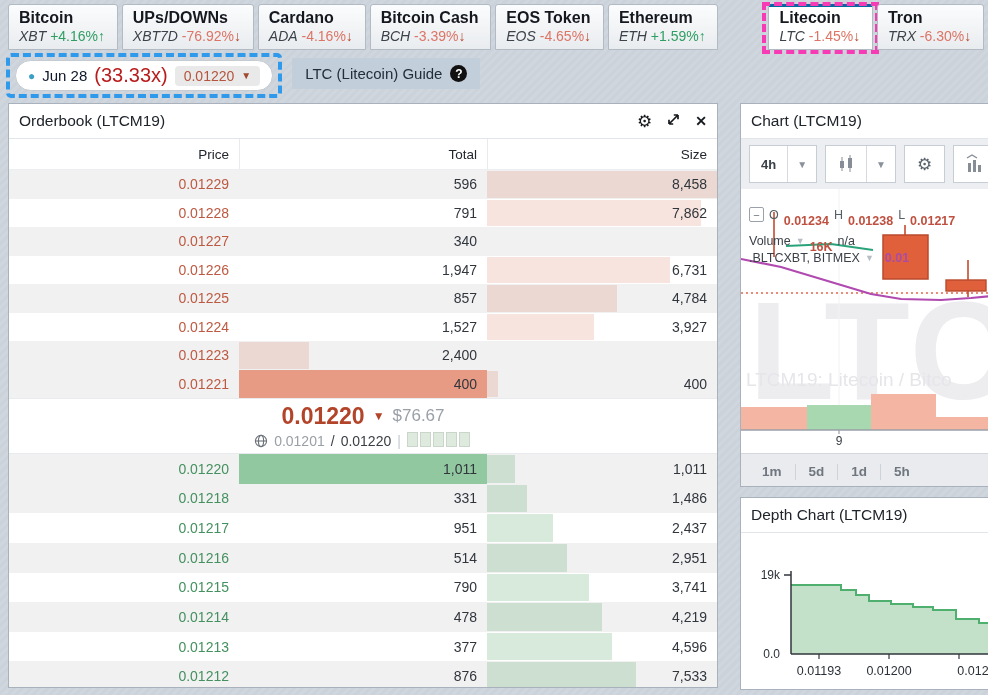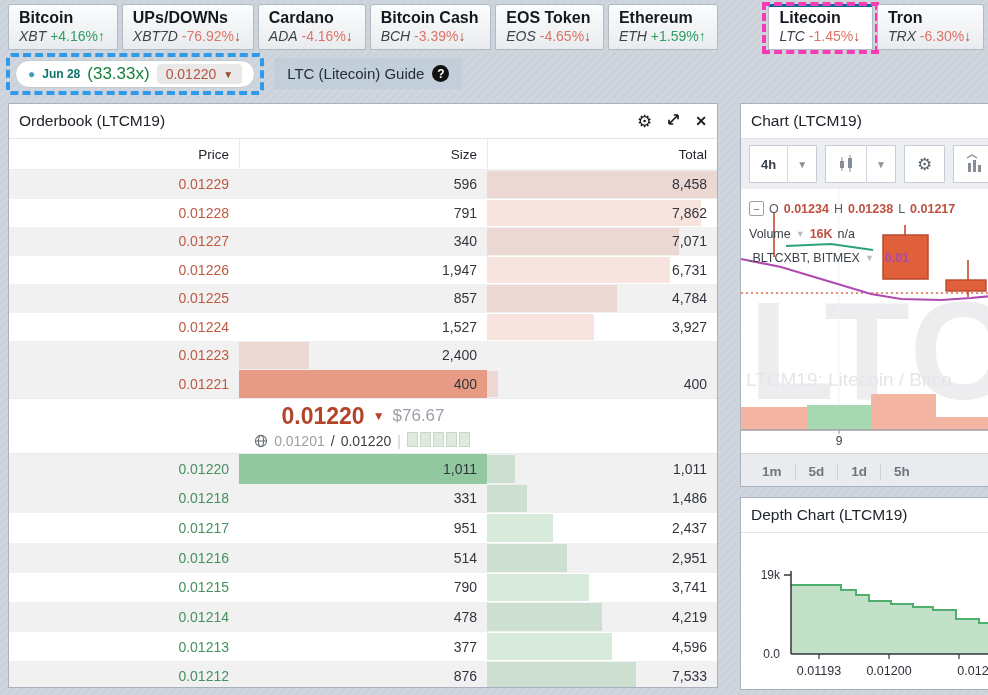--- a/index.html
+++ b/index.html
@@ -21,22 +21,22 @@
   .pct-down{color:#dd7465;}
   .arr-up{color:#2f9e62;font-weight:bold;}
   .arr-down{color:#b5492f;font-weight:bold;}
   .annotation-pink{position:absolute;inset:-5px -7px;border:4px dashed #f73bb4;pointer-events:none;}
   
   .contract-row{position:absolute;top:53px;left:6px;display:flex;align-items:flex-start;gap:10px;}
   .annotation-blue{border:4px dashed #2f99ec;border-radius:5px;padding:3px 5px;background:transparent;}
   .contract-pill{background:#fff;border:1px solid #c6cbd2;border-radius:16px;padding:3px 12px;
                  display:flex;gap:7px;align-items:center;}
   .pill-dot{color:#3aa0c6;font-size:12px;}
-  .pill-expiry{font-weight:bold;color:#0f766e;font-size:12px;}
-  .pill-lev{color:#15803d;font-size:17px;}
+  .pill-expiry{font-weight:normal;color:#0f172a;font-size:15px;}
+  .pill-lev{color:#b91c1c;font-size:20px;}
   .price-chip{background:#e9e9ea;border-radius:4px;padding:2px 9px;display:flex;gap:7px;align-items:center;cursor:pointer;}
   .price-chip .v{color:#b5543c;font-size:14px;}
   .price-chip .c{color:#a04a30;font-size:10px;}
   .guide-btn{margin-top:5px;background:#c3cedb;color:#232e3b;font-size:15px;padding:7px 13px;
              display:flex;gap:8px;align-items:center;cursor:pointer;}
   .guide-badge{width:17px;height:17px;border-radius:50%;background:#111;color:#fff;font-size:12px;
                font-weight:bold;display:flex;align-items:center;justify-content:center;}
   
   .panel{position:absolute;background:#fff;border:1px solid #a8b1bc;box-sizing:border-box;overflow:hidden;}
   .panel-header{height:34px;display:flex;align-items:center;padding:0 10px;
@@ -82,21 +82,21 @@
   #chart-panel{left:740px;top:103px;width:252px;height:384px;}
   .chart-toolbar{height:50px;display:flex;align-items:center;padding:0 8px;gap:8px;background:#eceef1;}
   .tool-btn{background:#fff;border:1px solid #c6cdd5;height:36px;display:flex;align-items:center;cursor:pointer;}
   .tool-main{padding:0 11px;font-size:13px;font-weight:bold;color:#3a4048;display:flex;align-items:center;}
   .tool-caret{border-left:1px solid #d6dae0;padding:0 9px;color:#8a919b;font-size:10px;align-self:stretch;display:flex;align-items:center;}
   .tool-single{padding:0 12px;font-size:17px;color:#5b636d;}
   .chart-area{position:relative;height:264px;background:#fff;}
   .chart-area svg{position:absolute;left:0;top:0;}
   .legend{position:absolute;left:8px;font-size:12.5px;color:#3b4147;z-index:2;white-space:nowrap;display:flex;align-items:center;gap:5px;}
   .lg-letter{color:#565c64;}
-  .lg-red{color:#bf4f3f;font-weight:bold;}
+  .lg-red{color:#bf4f3f;font-weight:bold;margin-top:13px;}
   .lg-purple{color:#a94ba8;font-weight:bold;}
   .lg-caret{color:#b7bdc4;font-size:9px;}
   .collapse-box{display:inline-flex;width:13px;height:13px;border:1px solid #9aa1a9;color:#6c737b;
                 font-size:11px;align-items:center;justify-content:center;border-radius:2px;cursor:pointer;}
   .chart-footer{height:35px;background:#e9ebee;border-top:1px solid #d4d8dd;display:flex;align-items:center;padding:0 8px;}
   .range-btn{padding:0 13px;font-size:13.5px;color:#70767f;font-weight:bold;cursor:pointer;}
   .range-sep{width:1px;height:16px;background:#cfd3d9;}
   
   #depth-panel{left:740px;top:497px;width:252px;height:193px;}
   .depth-area{position:relative;height:157px;background:#fff;}
@@ -167,22 +167,22 @@
       <span class="ic">
         <svg width="13" height="13" viewBox="0 0 13 13">
             <path d="M2 11 L11 2 M2 11 v-4.2 M2 11 h4.2 M11 2 v4.2 M11 2 h-4.2" stroke="#15181c" stroke-width="1.7" fill="none"></path>
           </svg>
       </span>
       <span class="ic" style="font-size:14px;font-weight:bold;">✕</span>
     </span>
   </div>
   <div class="ob-colheader">
     <div>Price</div>
+    <div class="b">Total</div>
     <div class="b">Size</div>
-    <div class="b">Total</div>
   </div>
   <div class="ob-rows" id="ask-rows">
       <div class="ob-row striped">
         <div class="ob-cell pc-ask">0.01229</div>
         <div class="sz-wrap">
           <span class="ob-cell sz">596</span>
         </div>
         <div class="tt-wrap">
           <span class="bar bar-ask" style="width:100.0%"></span>
           <span class="ob-cell tt">8,458</span>
@@ -195,24 +195,20 @@
         </div>
         <div class="tt-wrap">
           <span class="bar bar-ask" style="width:93.0%"></span>
           <span class="ob-cell tt">7,862</span>
         </div>
       </div>
       <div class="ob-row striped">
         <div class="ob-cell pc-ask">0.01227</div>
         <div class="sz-wrap">
           <span class="ob-cell sz">340</span>
-        </div>
-        <div class="tt-wrap">
-          <span class="bar bar-ask" style="width:83.6%"></span>
-          <span class="ob-cell tt">7,071</span>
         </div>
       </div>
       <div class="ob-row">
         <div class="ob-cell pc-ask">0.01226</div>
         <div class="sz-wrap">
           <span class="ob-cell sz">1,947</span>
         </div>
         <div class="tt-wrap">
           <span class="bar bar-ask" style="width:79.6%"></span>
           <span class="ob-cell tt">6,731</span>

